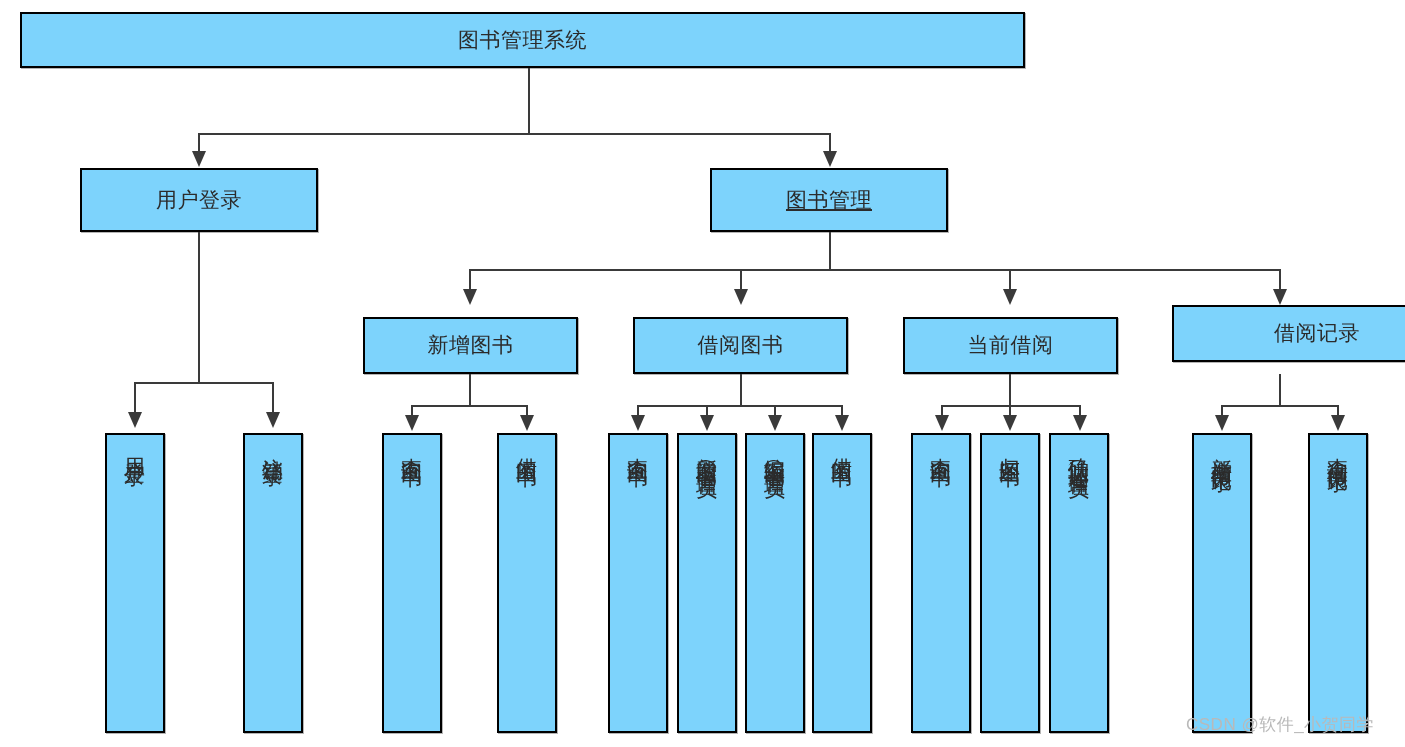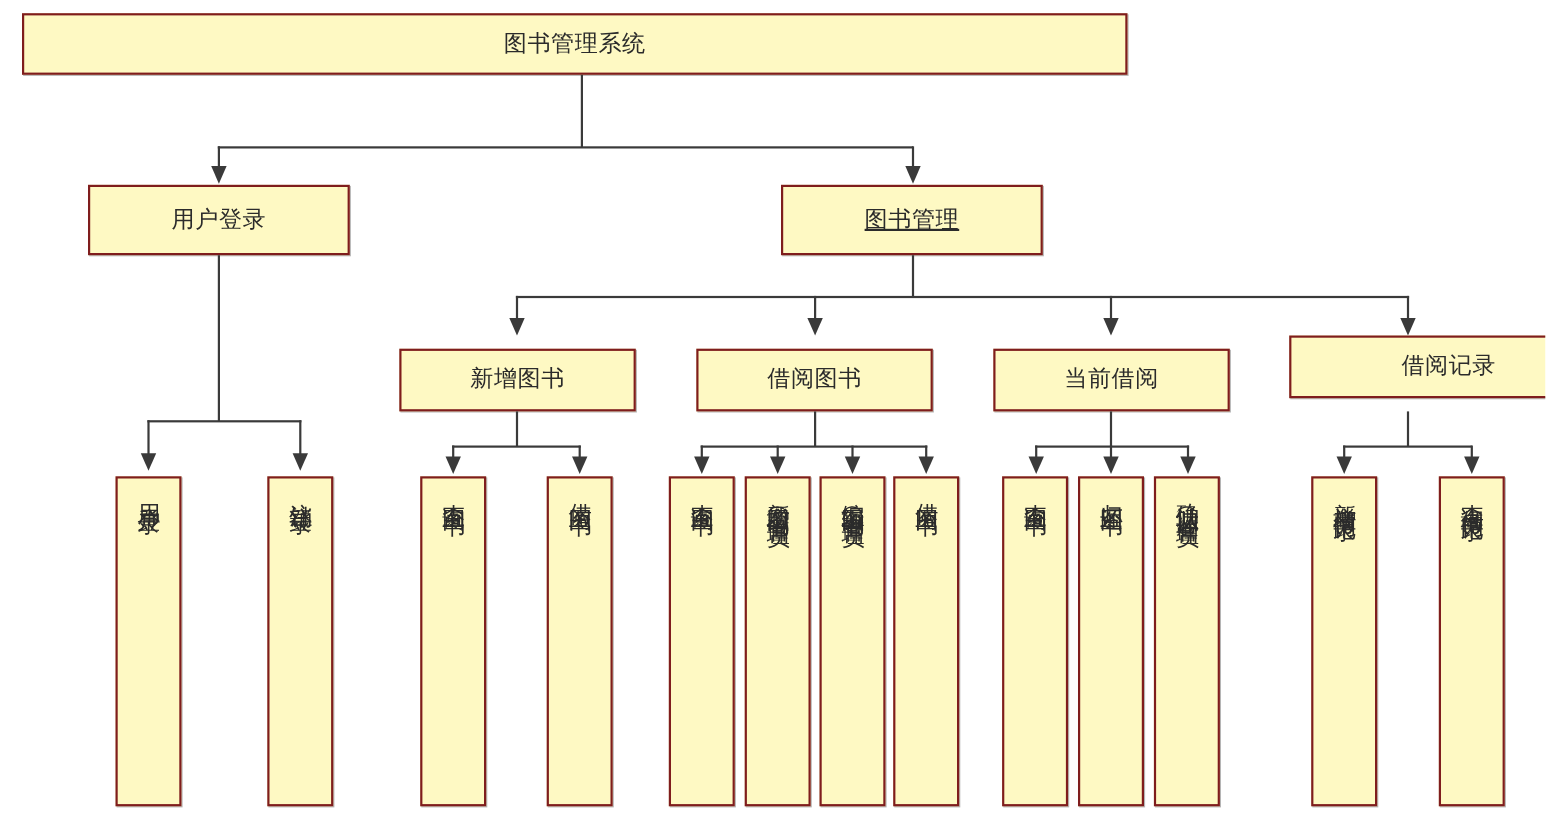--- a/index.html
+++ b/index.html
@@ -2,22 +2,22 @@
 <html><head>
 <meta charset="utf-8">
 <style>
   html,body{margin:0;padding:0;background:#ffffff;}
   body{font-family:"Liberation Sans","DejaVu Sans",sans-serif;}
   #canvas{position:relative;width:1405px;height:747px;background:#ffffff;overflow:hidden;}
 
   .node{
     position:absolute;
     box-sizing:border-box;
-    background:#fef9c3;
-    border:2px solid #7f1d1d;
+    background:#7dd3fc;
+    border:2px solid #000000;
     display:flex;
     align-items:center;
     justify-content:center;
     color:#2b2b2b;
     box-shadow:1px 1px 0 0 rgba(120,120,120,0.55);
   }
   .node .lbl{
     display:block;
     line-height:1.18;
     letter-spacing:0.5px;
@@ -195,14 +195,15 @@
     <span class="lbl">确认归还（管理员）</span>
   </div>
 
   <div class="node vert" style="left:1192px;top:433px;width:60px;height:300px;">
     <span class="lbl">新增借阅记录</span>
   </div>
   <div class="node vert" style="left:1308px;top:433px;width:60px;height:300px;">
     <span class="lbl">查询借阅记录</span>
   </div>
 
+  <div class="watermark" style="left:1186px;top:713px;">CSDN @软件_小贺同学</div>
 
 </div>
 
 </body></html>

